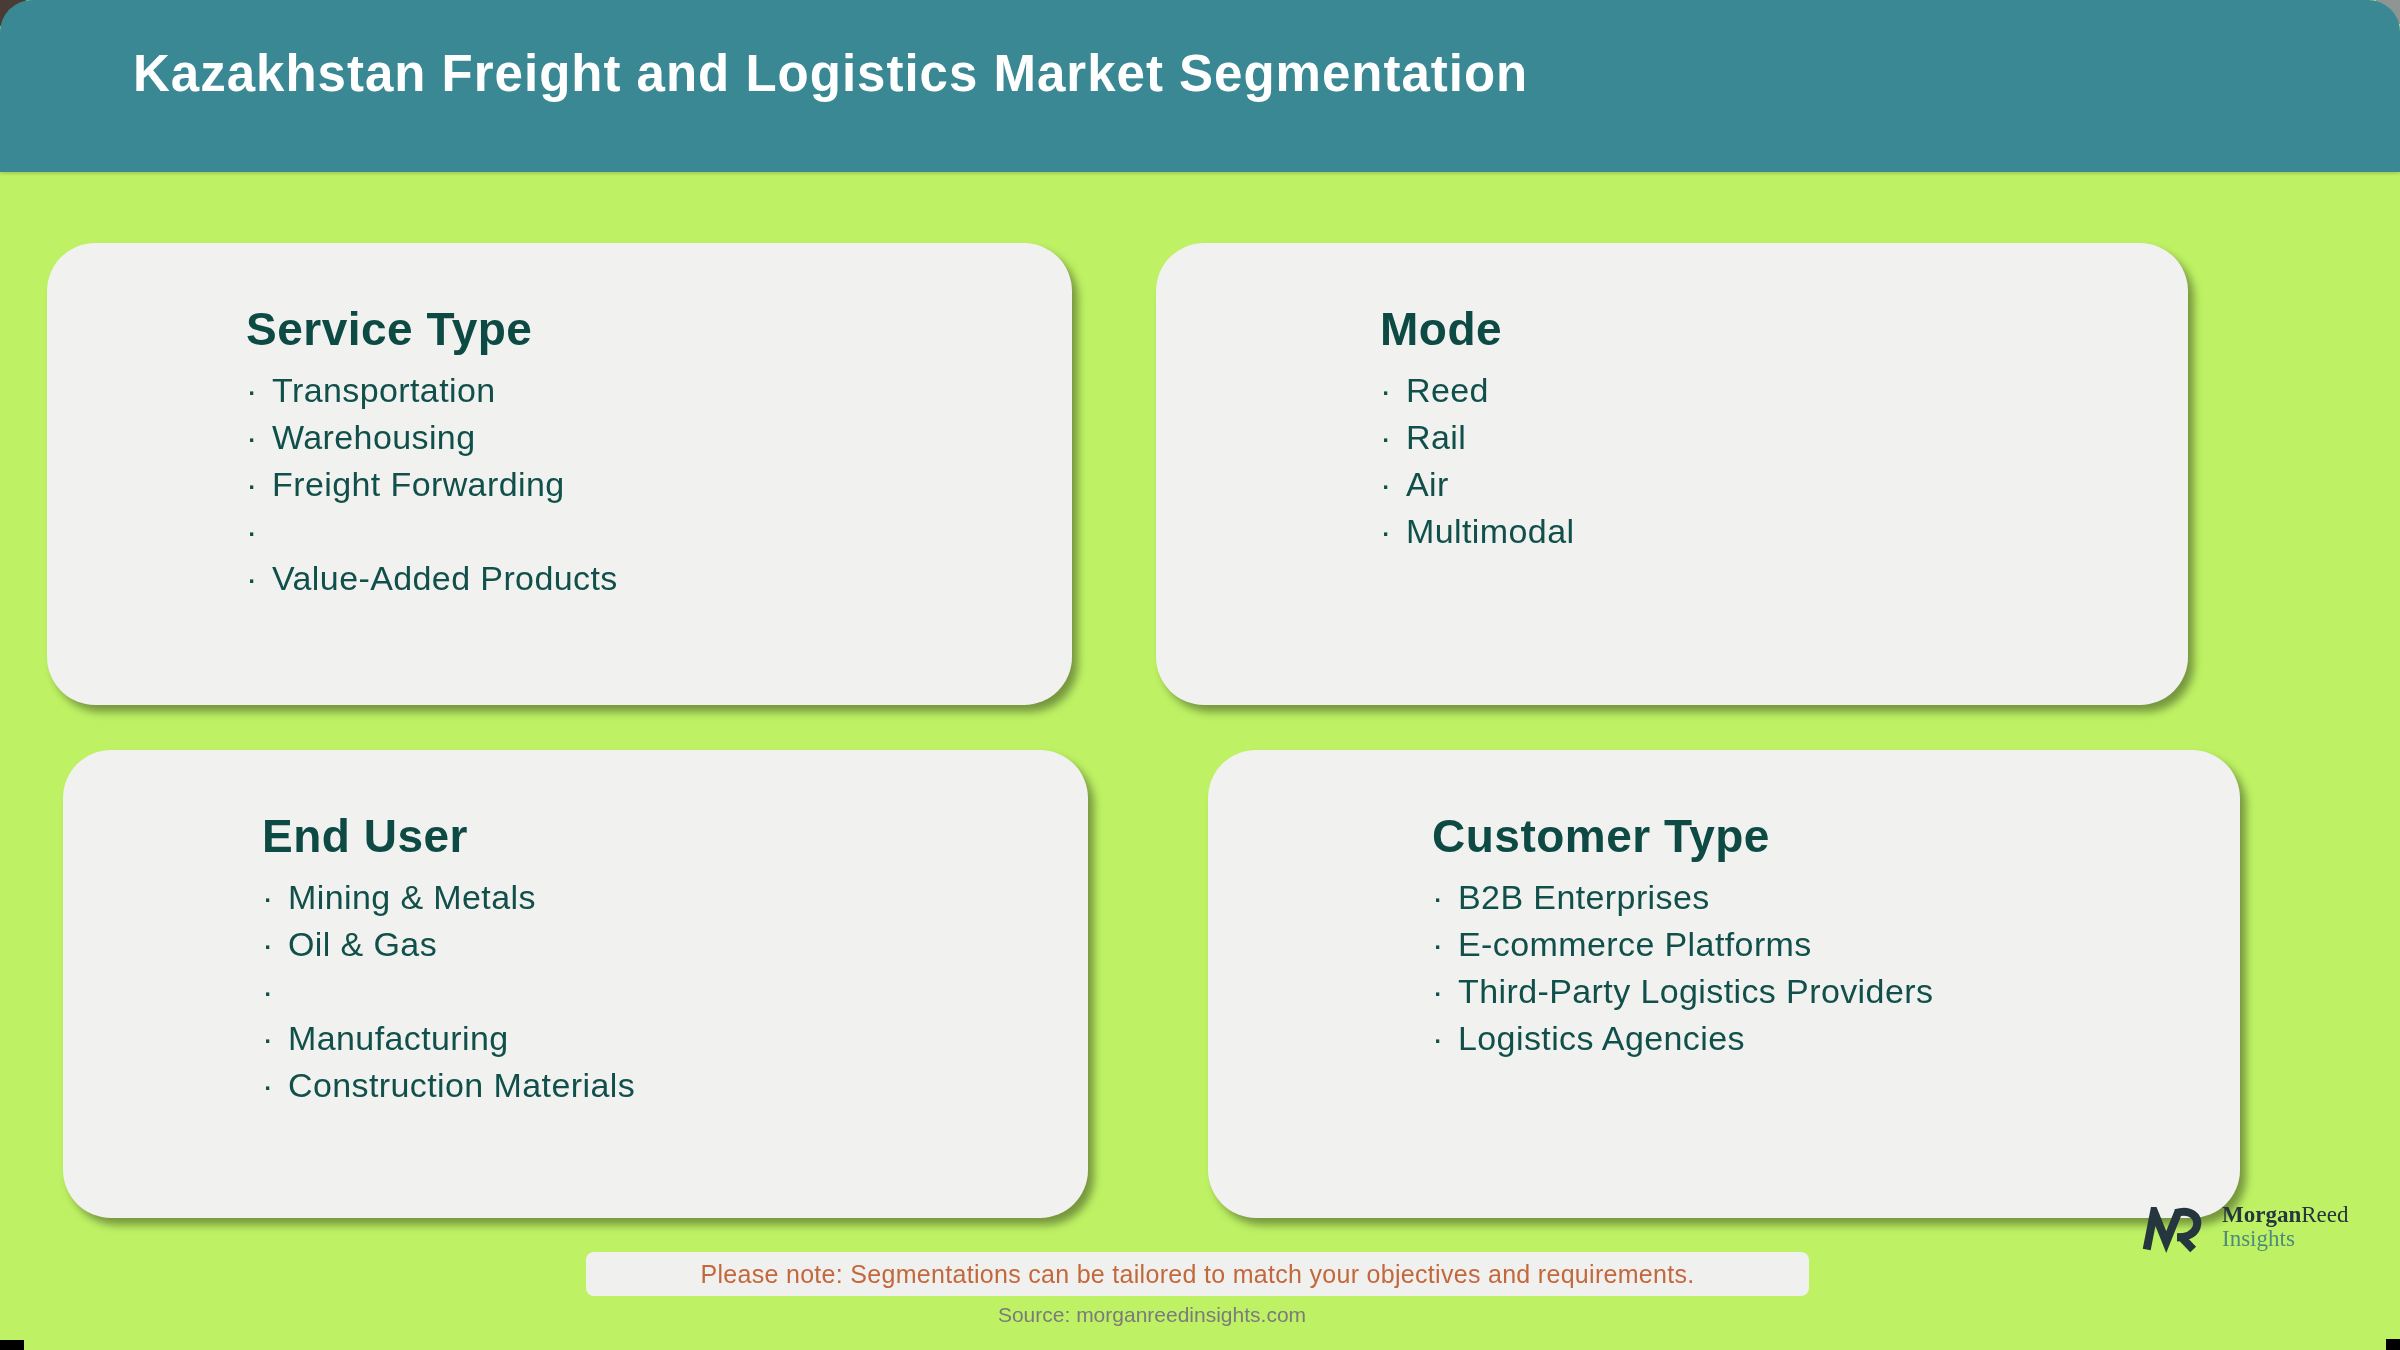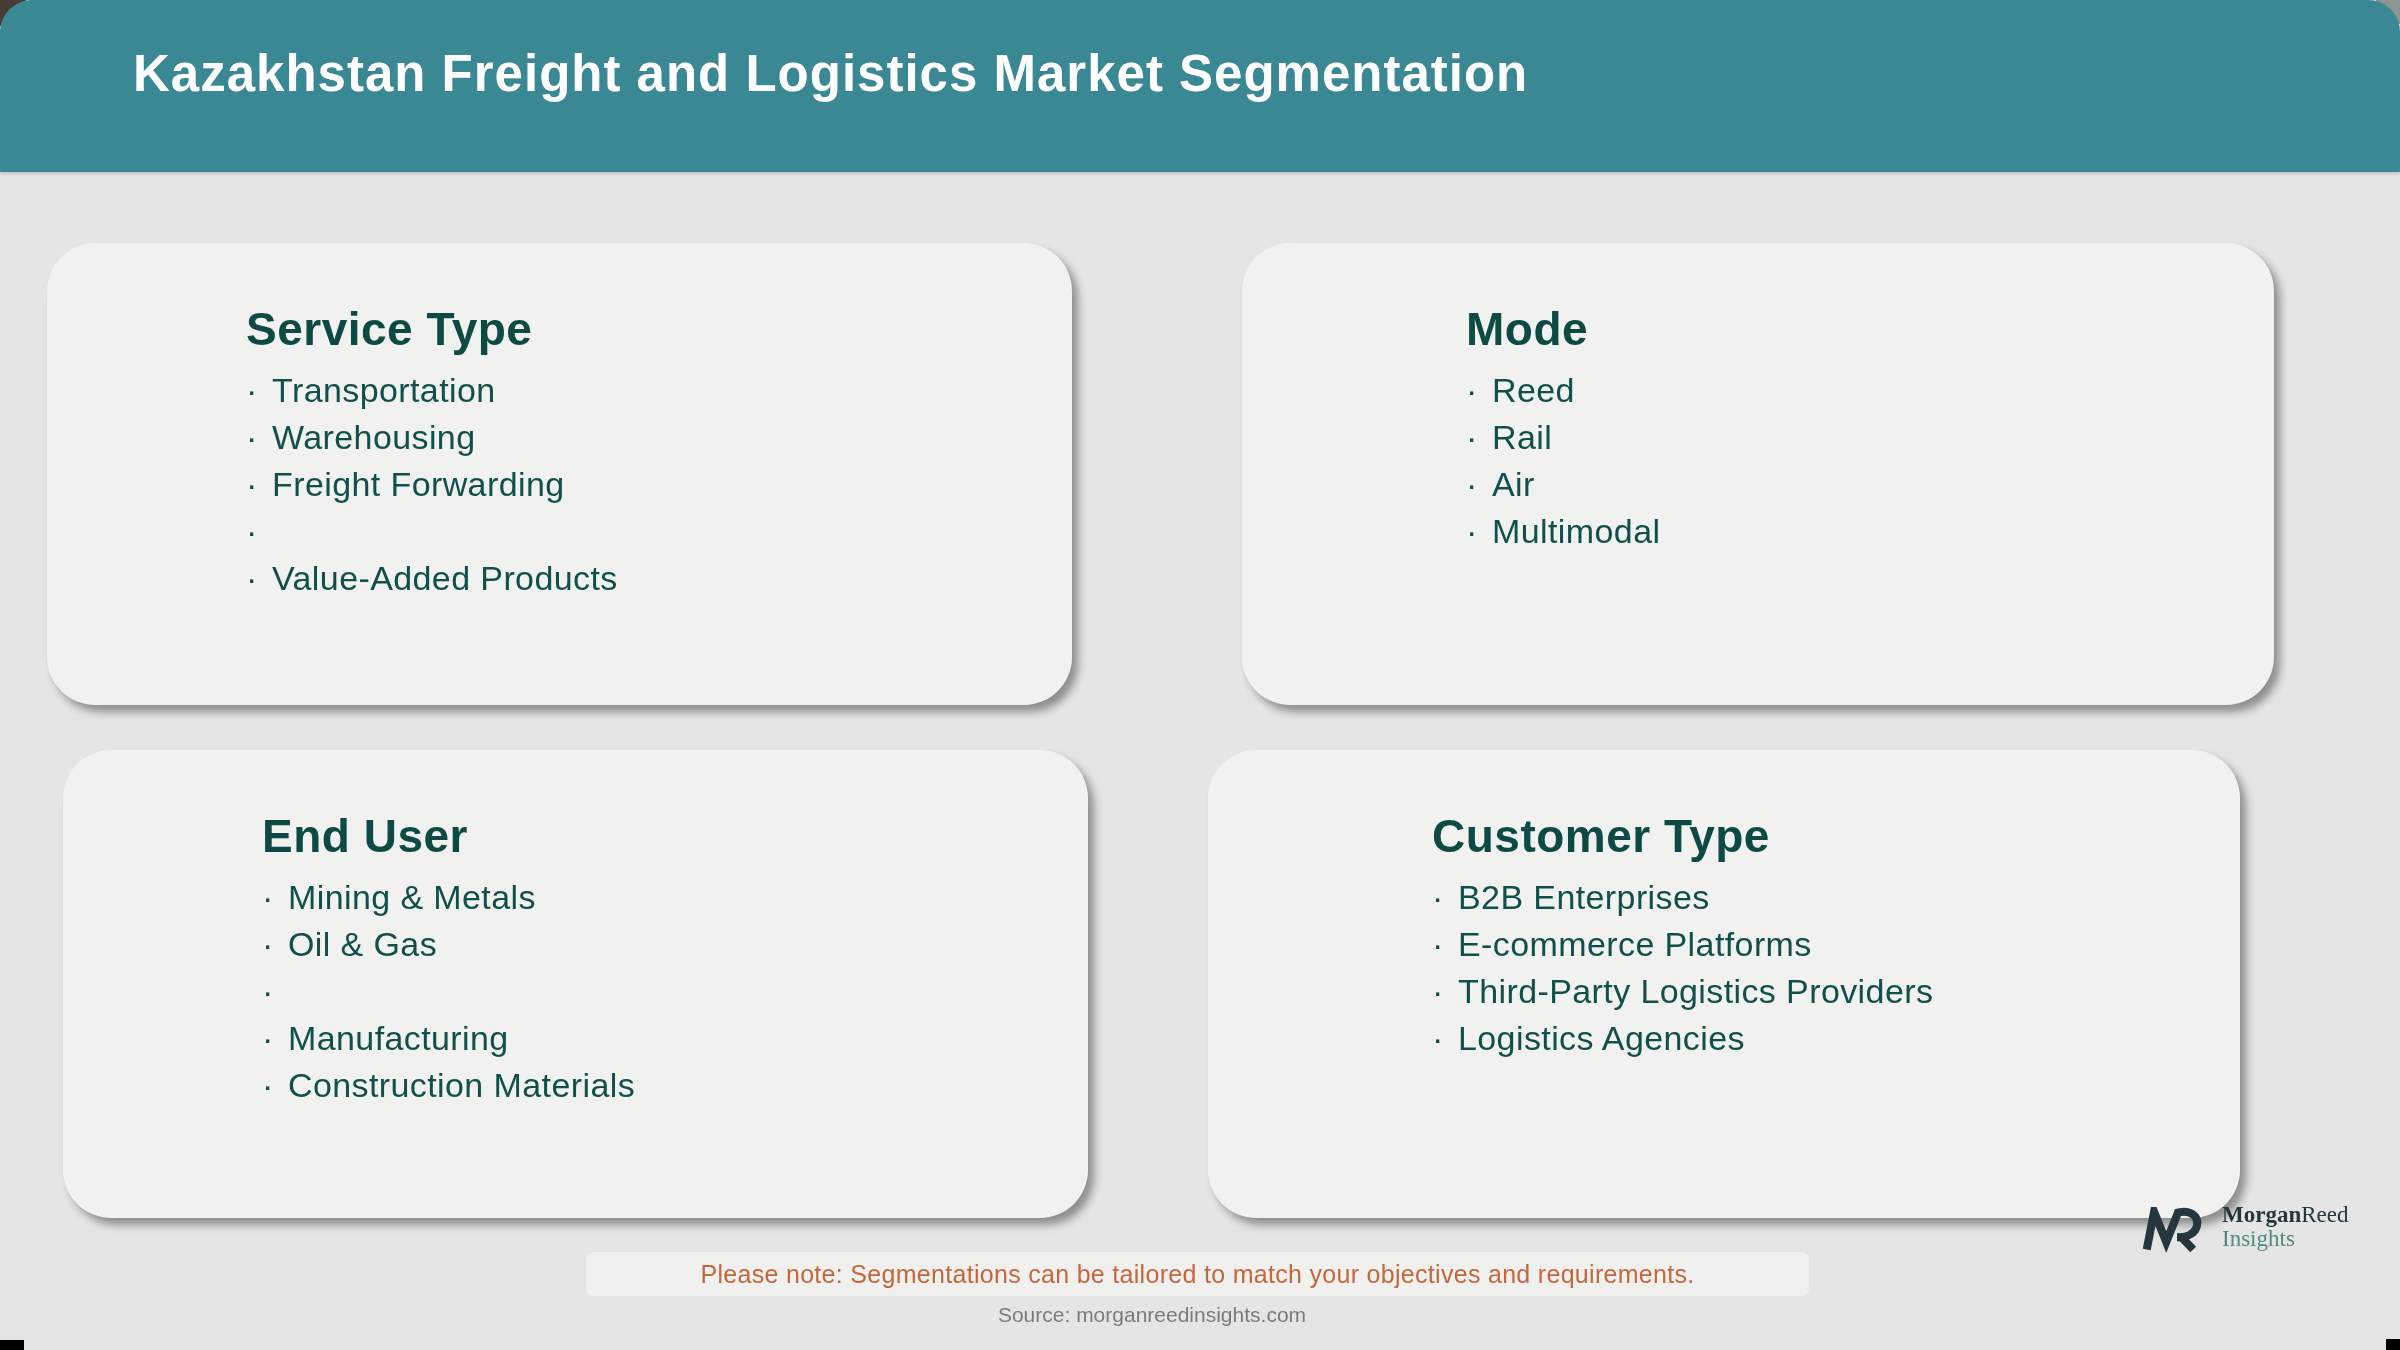--- a/index.html
+++ b/index.html
@@ -1,18 +1,18 @@
 <!DOCTYPE html>
 <html style="--header-bg: #3A8893; --card-bg: #F1F1F0; --card-title: #0E4A44; --card-item: #11504A; --note-bg: #F0F0EF; --note-text: #C3683C; --source-gray: #7B7B7B; --logo-dark: #25363E; --logo-teal: #4F8B7C; --artifact-dark: #4A3B35; --artifact-gray: #8E9594;"><head>
 <meta charset="utf-8">
 <style>
   html,body{margin:0;padding:0;background:#ffffff;}
   .page{
     position:relative;width:2400px;height:1350px;overflow:hidden;
-    background:#e5e5e5;font-family:"Liberation Sans",sans-serif;
+    background:#bef264;font-family:"Liberation Sans",sans-serif;
   }
   
   .corner-artifact{position:absolute;}
   .ca-tl{left:0;top:0;width:26px;height:26px;background:var(--artifact-dark,#4A3B35);}
   .ca-tr{right:0;top:0;width:24px;height:24px;background:var(--artifact-gray,#8E9594);}
   .ca-bl{left:0;bottom:0;width:24px;height:10px;background:#000;}
   .ca-br{right:0;bottom:0;width:14px;height:11px;background:#000;}
 
   .header{
     position:absolute;left:0;top:0;width:2400px;height:172px;
@@ -98,21 +98,21 @@
         <div class="item">
           <span class="dot">·</span>
         </div>
         <div class="item">
           <span class="dot">·</span>
           <span class="txt">Value-Added Products</span>
         </div>
       </div>
   </div>
 
-  <div class="card card--right" style="left:1242px;top:243px;width:1032px;height:462px;">
+  <div class="card card--right" style="left:1156px;top:243px;width:1032px;height:462px;">
     <h2 class="card-title">Mode</h2>
     <div class="items">
         <div class="item">
           <span class="dot">·</span>
           <span class="txt">Reed</span>
         </div>
         <div class="item">
           <span class="dot">·</span>
           <span class="txt">Rail</span>
         </div>

